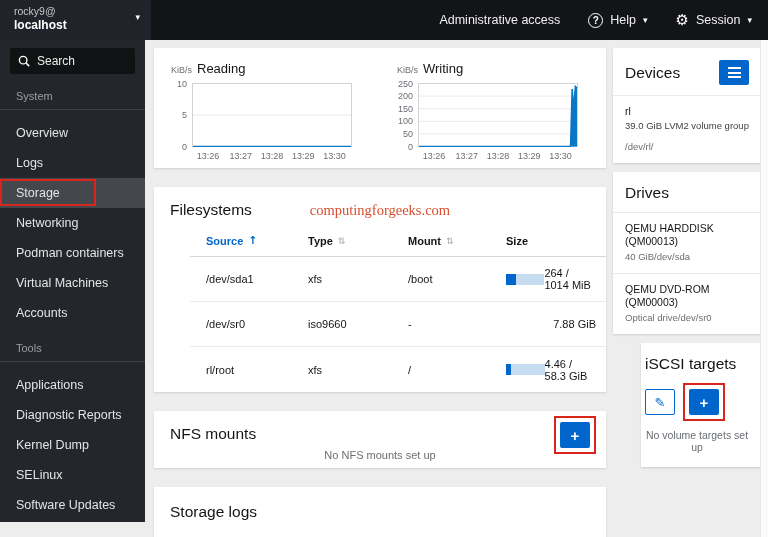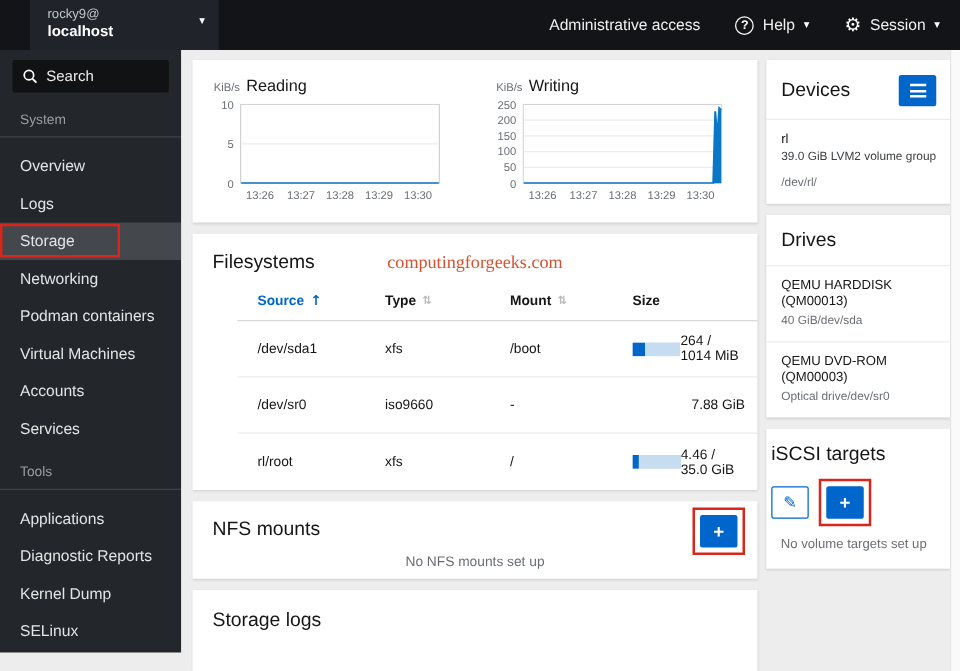--- a/index.html
+++ b/index.html
@@ -8,21 +8,21 @@
     --watermark-orange:#d6502f;
     --chart-blue:#0a76c6;
     --progress-track:#c6dcf1;
   }
   *{margin:0;padding:0;box-sizing:border-box;}
   body{font-family:"Liberation Sans",sans-serif;background:#fff;}
   #screen{position:relative;width:768px;height:537px;overflow:hidden;background:#ededed;}
 
   
   .masthead{position:absolute;top:0;left:0;width:768px;height:40px;background:#131417;display:flex;align-items:stretch;z-index:20;}
-  .host-switcher{width:151px;background:#20232a;color:#fff;padding:5px 12px 4px 14px;position:relative;cursor:pointer;margin-left:24px;}
+  .host-switcher{width:151px;background:#20232a;color:#fff;padding:5px 12px 4px 14px;position:relative;cursor:pointer;}
   .host-user{display:block;font-size:10.5px;color:#c3c6c9;line-height:13px;}
   .host-name{display:block;font-size:12px;font-weight:bold;color:#fff;line-height:14px;}
   .host-caret{position:absolute;right:11px;top:13px;}
   .caret{font-family:"DejaVu Sans",sans-serif;font-size:9px;color:#fff;line-height:1;}
   .mast-right{flex:1;display:flex;align-items:center;justify-content:flex-end;gap:28px;padding-right:16px;color:#fff;}
   .mast-item{display:flex;align-items:center;gap:7px;font-size:12.5px;color:#f0f0f0;cursor:pointer;}
   .qmark{display:inline-flex;align-items:center;justify-content:center;width:15px;height:15px;border:1.5px solid #fff;border-radius:50%;font-size:10px;font-weight:bold;color:#fff;}
   .gear{font-family:"DejaVu Sans",sans-serif;font-size:15px;color:#fff;line-height:1;}
 
   
@@ -31,21 +31,21 @@
   .search-box input{background:transparent;border:none;outline:none;color:#fff;font-size:12px;width:90px;font-family:"Liberation Sans",sans-serif;}
   .search-box input::placeholder{color:#ececec;opacity:1;}
   .nav-section-label{font-size:11px;color:#9b9ea1;padding:6px 16px 7px 16px;border-bottom:1px solid rgba(255,255,255,.13);}
   .nav-item{position:relative;display:block;padding:8px 16px;font-size:12.5px;color:#e2e4e6;cursor:pointer;line-height:14px;}
   .nav-item.active{background:#44474b;}
   .nav-gap{height:8px;}
   .ann-storage{position:absolute;left:0;top:1px;width:96px;height:27px;border:2px solid var(--annotation-red);pointer-events:none;}
 
   
   .main{position:absolute;top:40px;left:145px;right:0;bottom:0;background:#ededed;padding:8px 0 0 9px;display:flex;gap:7px;}
-  .col-main{width:452px;display:flex;flex-direction:column;gap:9px;}
+  .col-main{width:452px;display:flex;flex-direction:column;gap:19px;}
   .col-side{width:148px;display:flex;flex-direction:column;gap:9px;}
   .card{background:#fff;box-shadow:0 1px 2px rgba(3,3,3,.13);}
   .scroll-track{position:absolute;top:40px;right:0;width:8px;bottom:0;background:#fafafa;border-left:1px solid #e6e6e6;}
 
   
   .card-charts{height:130px;display:flex;padding-top:13px;}
   .chart{flex:1;padding-left:10px;}
   .chart-head{display:flex;align-items:baseline;margin-bottom:7px;}
   .chart-unit{width:28px;text-align:right;font-size:9px;color:#6a6e73;}
   .chart-title{margin-left:5px;font-size:13px;color:#151515;}
@@ -89,21 +89,21 @@
   
   .side-head{display:flex;align-items:center;justify-content:space-between;padding:12px 12px 10px 12px;border-bottom:1px solid #ebebeb;}
   .btn-menu{width:30px;height:25px;background:var(--accent);border:none;border-radius:2px;cursor:pointer;display:inline-flex;flex-direction:column;align-items:center;justify-content:center;gap:2.5px;}
   .btn-menu i{display:block;width:13px;height:2px;background:#fff;}
   .side-item{padding:9px 12px 11px 12px;cursor:pointer;}
   .side-item + .side-item{border-top:1px solid #ebebeb;}
   .side-name{font-size:10.5px;color:#151515;line-height:13px;}
   .side-desc{font-size:9.5px;color:#3c3f42;line-height:12px;margin-top:2px;}
   .side-path-line{margin-top:9px;font-size:9.5px;color:#6a6e73;}
   .side-meta{display:flex;justify-content:flex-start;margin-top:3px;font-size:9.5px;color:#6a6e73;}
-  .card-iscsi{padding:12px 12px 14px 4px;}
+  .card-iscsi{padding:12px 12px 14px 4px;margin-left:28px;}
   .iscsi-btns{display:flex;align-items:center;gap:8px;margin-top:10px;}
   .btn-edit{width:30px;height:26px;background:#fff;border:1px solid var(--accent);border-radius:2px;color:var(--accent);cursor:pointer;display:inline-flex;align-items:center;justify-content:center;}
   .pencil{font-family:"DejaVu Sans",sans-serif;font-size:13px;color:var(--accent);line-height:1;}
   .iscsi-empty{margin-top:8px;text-align:center;font-size:10.5px;color:#6a6e73;}
 </style>
 </head>
 <body>
 
 <div id="screen">
 
@@ -143,21 +143,20 @@
     <a class="nav-item">Overview</a>
     <a class="nav-item">Logs</a>
     <a class="nav-item active">
       <span>Storage</span>
       <span class="ann-storage"></span>
     </a>
     <a class="nav-item">Networking</a>
     <a class="nav-item">Podman containers</a>
     <a class="nav-item">Virtual Machines</a>
     <a class="nav-item">Accounts</a>
-    <a class="nav-item">Services</a>
     <div class="nav-gap"></div>
     <div class="nav-section-label">Tools</div>
     <div class="nav-gap"></div>
     <a class="nav-item">Applications</a>
     <a class="nav-item">Diagnostic Reports</a>
     <a class="nav-item">Kernel Dump</a>
     <a class="nav-item">SELinux</a>
     <a class="nav-item">Software Updates</a>
 
   </div>
@@ -272,21 +271,21 @@
           </span>
         </div>
         <div class="fs-grid fs-row">
           <span>rl/root</span>
           <span>xfs</span>
           <span>/</span>
           <span class="sizecell">
             <span class="usage-bar">
                 <span class="usage-fill" style="width: 13%;"></span>
               </span>
-            <span class="sizetext">4.46 / 35.0 GiB</span>
+            <span class="sizetext">4.46 / 58.3 GiB</span>
           </span>
         </div>
       </div>
 
       <div class="card card-nfs">
         <span class="card-title nfs-title">NFS mounts</span>
         <span class="ann-wrap nfs-add">
           <button class="btn-add">
             <span>+</span>
           </button>

